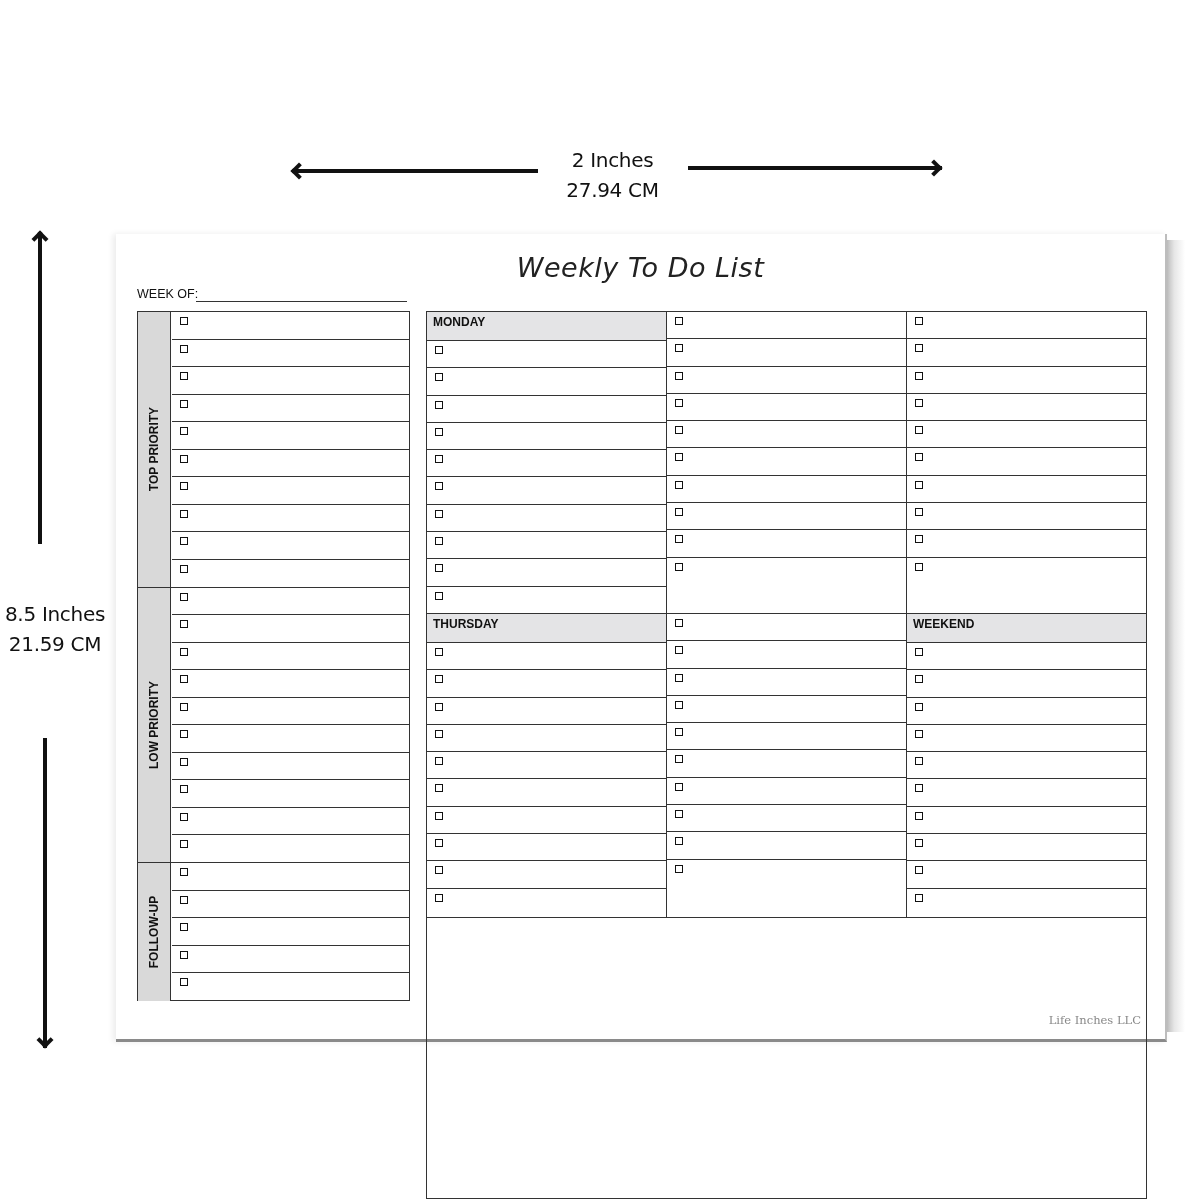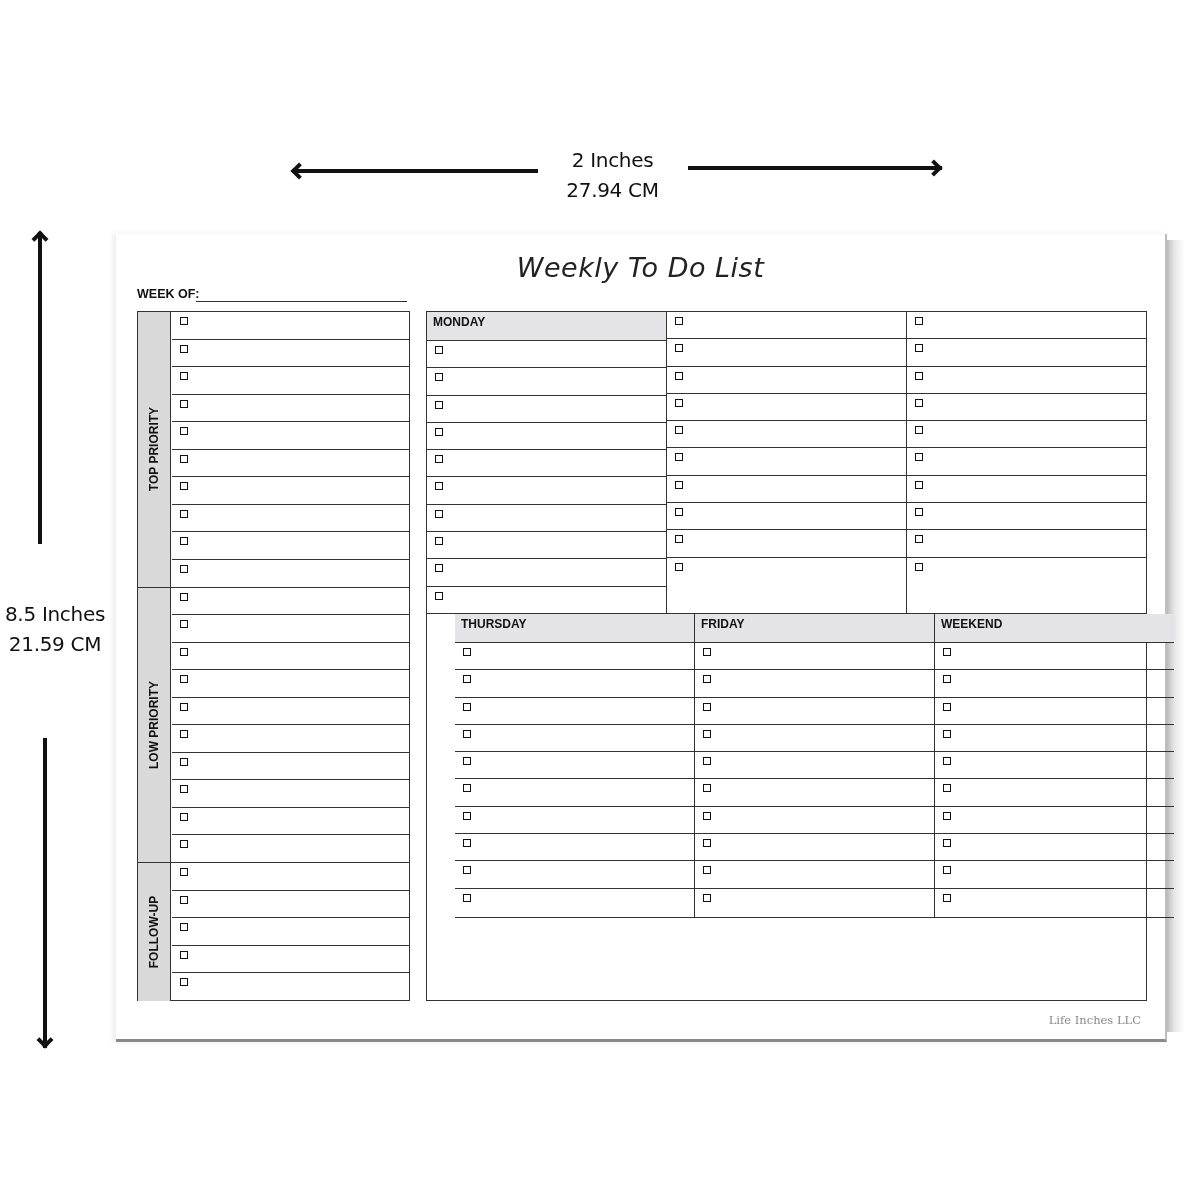--- a/index.html
+++ b/index.html
@@ -14,38 +14,38 @@
   .arrow-head { position: absolute; width: 12px; height: 12px; border-color: #111; border-style: solid; }
 
   
   .page-shadow-right { position: absolute; left: 1167px; top: 240px; width: 18px; height: 792px;
     background: linear-gradient(to right, #bdbdbd, #e6e6e6 40%, #ffffff); }
   .page { position: absolute; left: 116px; top: 234px; width: 1051px; height: 808px; background: #fff;
     border-right: 2px solid #bdbdbd; border-bottom: 3px solid #8a8a8a; box-shadow: -3px 0 6px rgba(0,0,0,0.08); }
 
   .title { position: absolute; left: 0; width: 100%; top: 18px; text-align: center;
     font-family: "DejaVu Sans", sans-serif; font-weight: 300; font-size: 27px; color: #222; letter-spacing: 0.5px; font-style: italic; }
-  .week-of { position: absolute; left: 21px; top: 53px; font-family: "Liberation Sans", sans-serif; font-weight: bold; font-size: 12.5px; color: #111; }
+  .week-of { position: absolute; left: 21px; top: 53px; font-family: "Liberation Sans", sans-serif; font-weight: normal; font-size: 12.5px; color: #111; }
   .week-line { position: absolute; left: 80px; top: 67px; width: 211px; border-bottom: 1px solid #333; }
 
   
   .left-col { position: absolute; left: 21px; top: 77px; width: 273px; height: 690px; border: 1.5px solid #333; }
   .section { position: absolute; left: 0; width: 100%; border-bottom: 1.5px solid #333; }
   .section:last-child { border-bottom: none; }
   .section-label { position: absolute; left: 0; top: 0; bottom: 0; width: 33px; background: #d9d9d9; border-right: 1.5px solid #333; }
   .section-label span { position: absolute; left: 50%; top: 50%; transform: translate(-50%, -50%) rotate(-90deg);
     white-space: nowrap; font-weight: bold; font-size: 12px; color: #111; }
   .section-rows { position: absolute; left: 34px; right: 0; top: 0; bottom: 0; }
   .lrow { height: 27.6px; border-bottom: 1.5px solid #333; position: relative; }
   .lrow:last-child { border-bottom: none; }
 
   .cb { position: absolute; left: 8px; top: 5px; width: 8px; height: 8px; border: 1.8px solid #111; background: #fff; }
 
   
-  .right-grid { position: absolute; left: 310px; top: 77px; width: 721px; height: 690px; border: 1.5px solid #333; }
+  .right-grid { position: absolute; left: 310px; top: 77px; width: 721px; height: 888px; border: 1.5px solid #333; }
   .day-block { position: absolute; left: 0; width: 100%; display: flex; }
   .day-col { flex: 1; border-right: 1.5px solid #333; }
   .day-col:last-child { border-right: none; }
   .day-header { height: 29px; background: #e4e4e6; border-bottom: 1.5px solid #333; font-weight: bold; font-size: 12px; padding: 3px 6px; color: #111; }
   .drow { height: 27.3px; border-bottom: 1.5px solid #333; position: relative; }
   .notes { position: absolute; left: 0; width: 100%; bottom: 0; height: 83px; }
   .notes-label { position: absolute; left: 6px; top: 3px; font-weight: bold; font-size: 12px; color: #111; }
 
   .footer { position: absolute; right: 24px; bottom: 12px; font-family: "DejaVu Serif", serif; font-size: 11.5px; color: #888; }
 </style>
@@ -269,21 +269,21 @@
             <div class="cb"></div>
           </div>
           <div class="drow">
             <div class="cb"></div>
           </div>
           <div class="drow" style="border-bottom: none;">
             <div class="cb"></div>
           </div>
         </div>
       </div>
-    <div class="day-block" id="days-bottom" style="top:302px; height:304px; border-bottom:1.5px solid #333;margin-left:28px;">
+    <div class="day-block" id="days-bottom" style="top:302px; height:304px; border-bottom:1.5px solid #333;">
         <div class="day-col">
           <div class="day-header">THURSDAY</div>
           <div class="drow">
             <div class="cb"></div>
           </div>
           <div class="drow">
             <div class="cb"></div>
           </div>
           <div class="drow">
             <div class="cb"></div>
@@ -304,21 +304,20 @@
             <div class="cb"></div>
           </div>
           <div class="drow">
             <div class="cb"></div>
           </div>
           <div class="drow" style="border-bottom: none;">
             <div class="cb"></div>
           </div>
         </div>
         <div class="day-col">
-          <div class="day-header">FRIDAY</div>
           <div class="drow">
             <div class="cb"></div>
           </div>
           <div class="drow">
             <div class="cb"></div>
           </div>
           <div class="drow">
             <div class="cb"></div>
           </div>
           <div class="drow">

